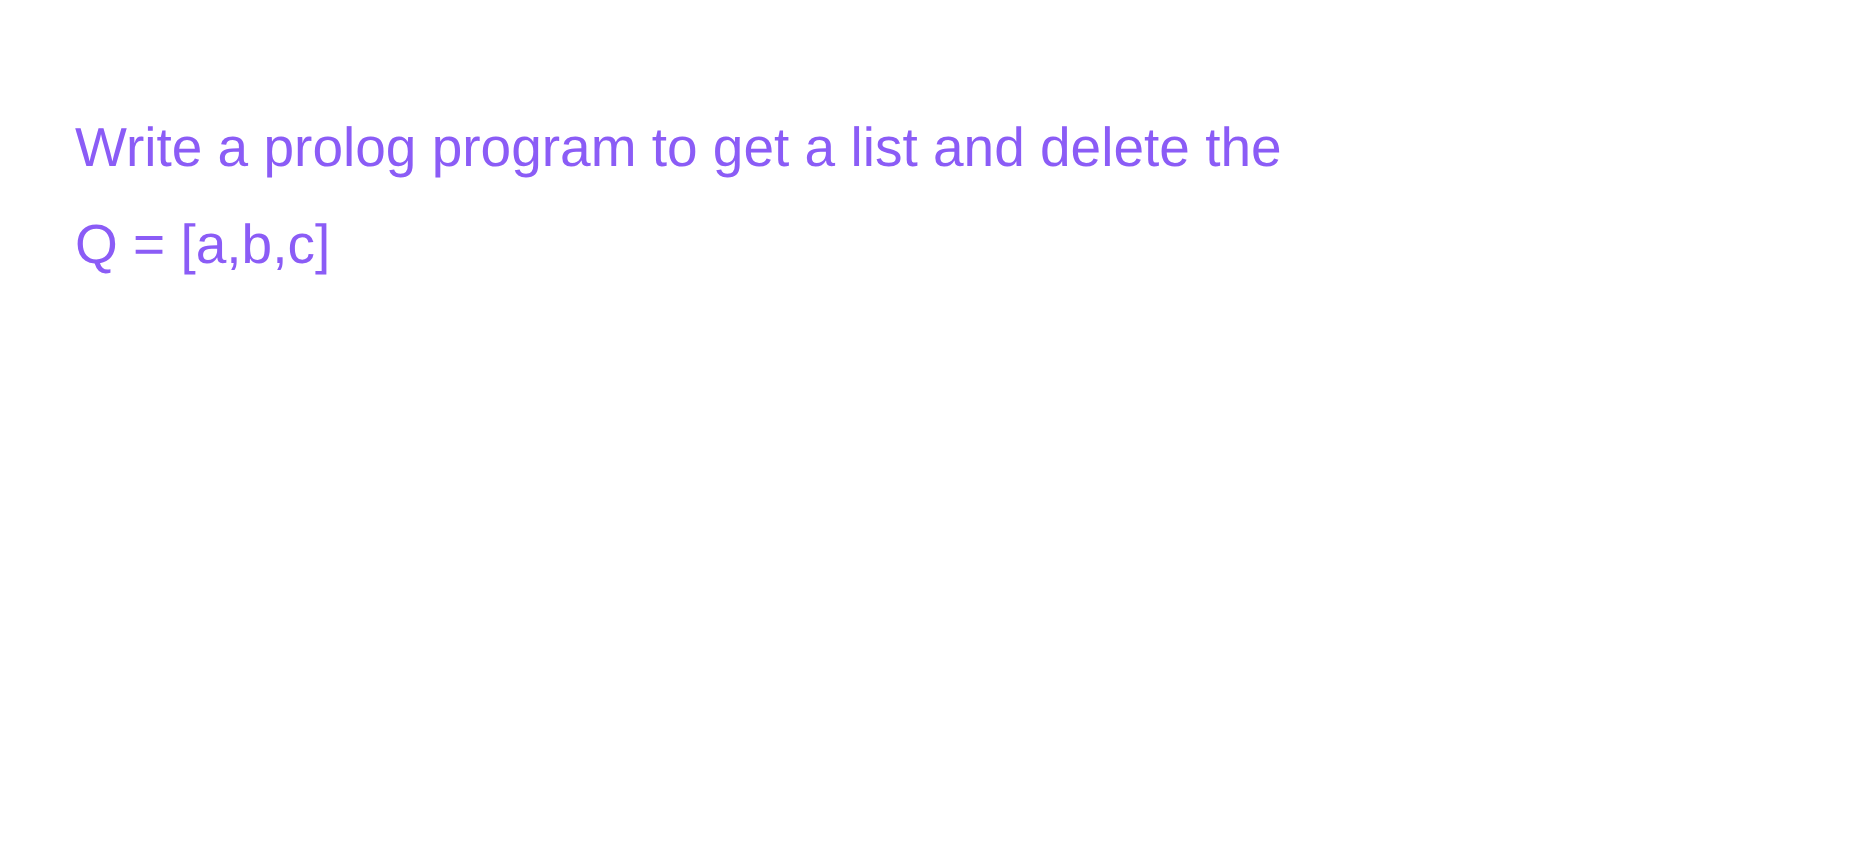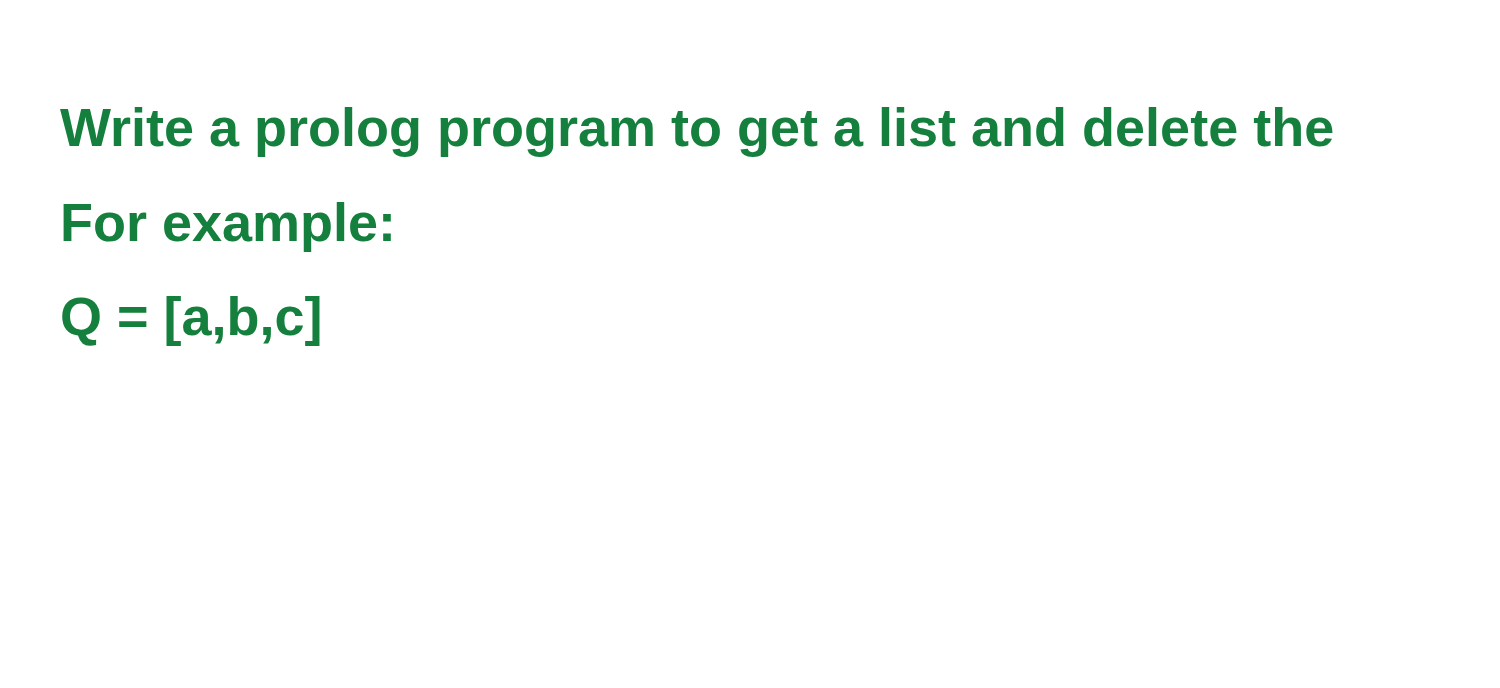--- a/index.html
+++ b/index.html
@@ -8,29 +8,28 @@
       box-sizing: border-box;
     }
     body {
       width: 1500px;
       height: 688px;
       background: #ffffff;
       font-family: Arial, Helvetica, sans-serif;
       padding: 80px 60px;
     }
     .content {
-      font-size: 54px;
+      font-size: 44px;
       line-height: 1.75;
-      color: #15803d;
-      font-weight: 700;
+      color: #8b5cf6;
+      font-weight: 400;
     }
     .line {
       display: block;
     }
   </style>
 </head>
 <body>
 
 <div class="content">
   <span class="line">Write a prolog program to get a list and delete the</span>
-  <span class="line">For example:</span>
   <span class="line">Q = [a,b,c]</span>
 </div>
 
 </body></html>

